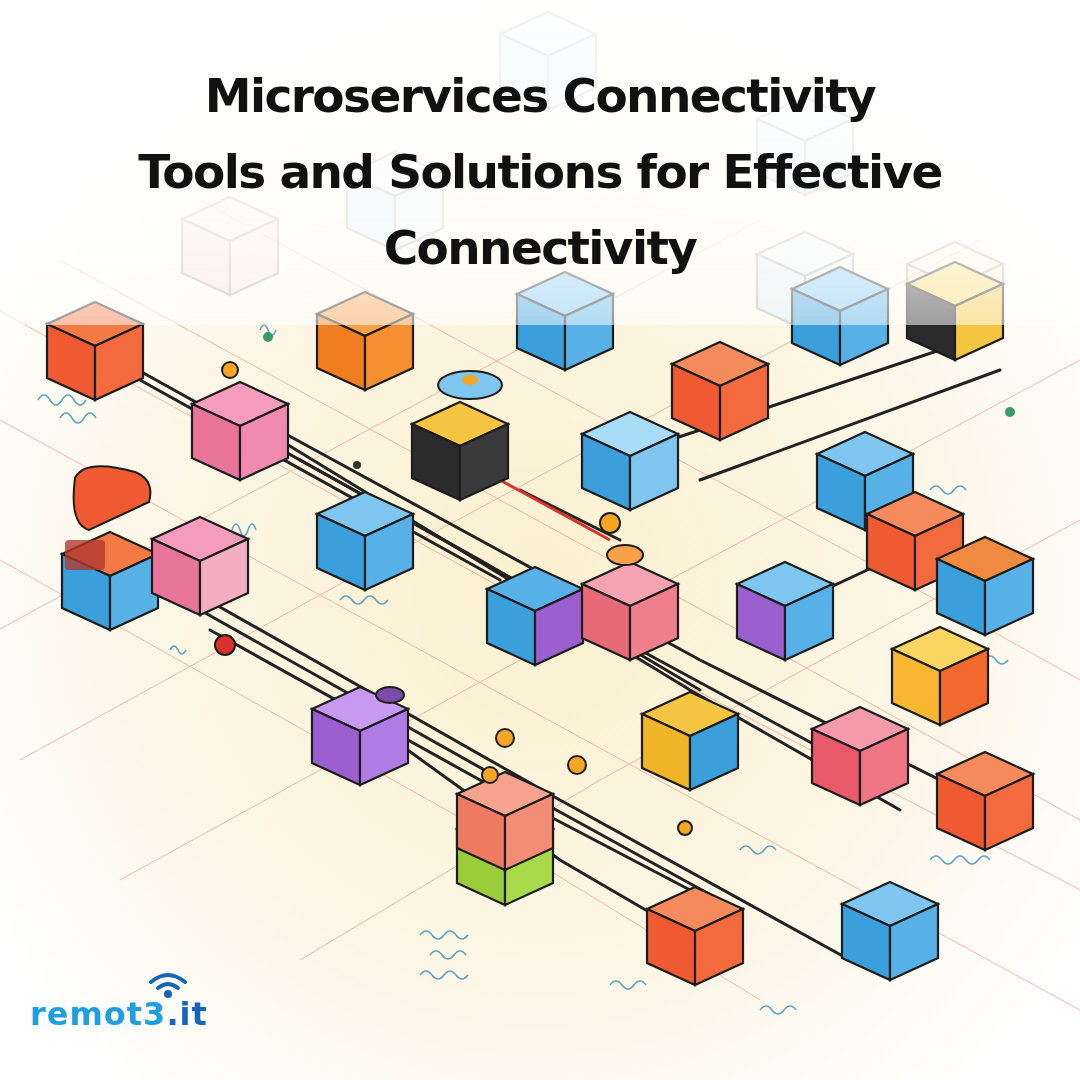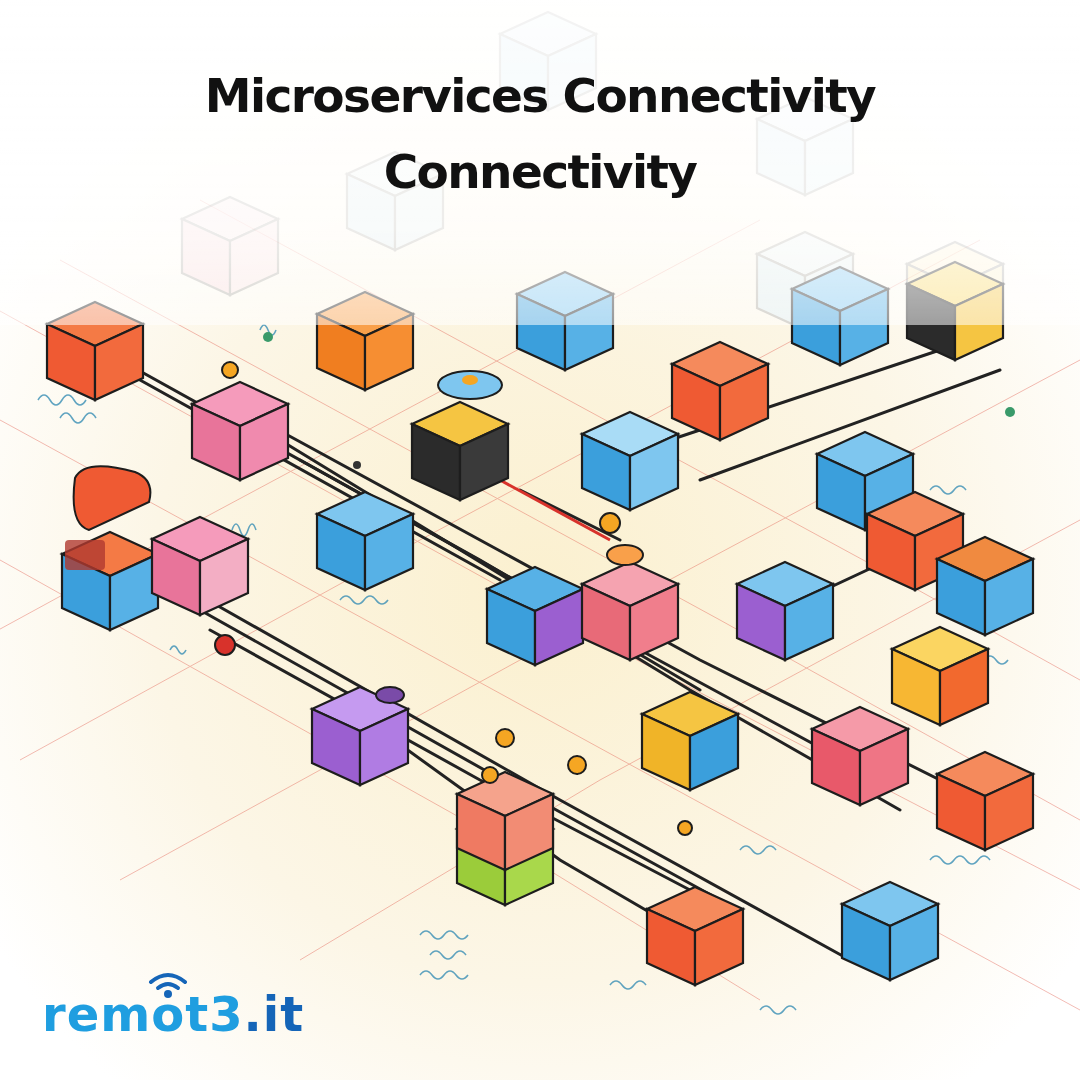--- a/index.html
+++ b/index.html
@@ -18,23 +18,23 @@
     position: absolute; left: 0; top: 58px; width: 1080px;
     text-align: center; color: #111111;
     font-family: "DejaVu Sans", sans-serif; font-weight: bold;
     font-size: 47px; line-height: 76px; letter-spacing: -1.6px;
   }
   .title span { display: block; }
   .logo {
     position: absolute; left: 30px; top: 972px; height: 70px; width: 260px;
   }
   .logo-text {
-    position: absolute; left: 12px; top: 12px;
+    position: absolute; left: 0; top: 12px;
     font-family: "DejaVu Sans", sans-serif; font-weight: bold;
-    font-size: 48px; letter-spacing: 1px; line-height: 60px;
+    font-size: 32px; letter-spacing: 1px; line-height: 60px;
   }
   .logo-text .brand { color: #1f9ee0; }
   .logo-text .tld { color: #1565b8; }
   .wifi { position: absolute; left: 118px; top: 0px; width: 40px; height: 26px; }
 </style>
 </head>
 <body>
 
 <div class="canvas">
 
@@ -162,20 +162,21 @@
       <ellipse cx="625" cy="555" rx="18" ry="10" fill="#f9a04a" stroke="#1d1d1d" stroke-width="2"></ellipse>
       <path d="M75 478 q10 -20 60 -6 q20 8 14 30 l-60 28 q-20 -6 -14 -52z" fill="#ef5a33" stroke="#1d1d1d" stroke-width="2"></path>
       <ellipse cx="390" cy="695" rx="14" ry="8" fill="#7a4ba8" stroke="#1d1d1d" stroke-width="2"></ellipse>
     </g>
   </svg>
 
   <div class="title-fade"></div>
 
   <h1 class="title" style="margin:0;">
     <span>Microservices Connectivity</span>
+    <span>Tools and Solutions for Effective</span>
     <span>Connectivity</span>
   </h1>
 
   <div class="logo">
     <svg class="wifi" viewBox="0 0 40 26" xmlns="http://www.w3.org/2000/svg">
       <path d="M3 10 Q20 -4 37 10" stroke="#1565b8" stroke-width="4" fill="none" stroke-linecap="round"></path>
       <path d="M10 16 Q20 8 30 16" stroke="#1565b8" stroke-width="4" fill="none" stroke-linecap="round"></path>
       <circle cx="20" cy="22" r="4" fill="#1565b8"></circle>
     </svg>
     <div class="logo-text">

